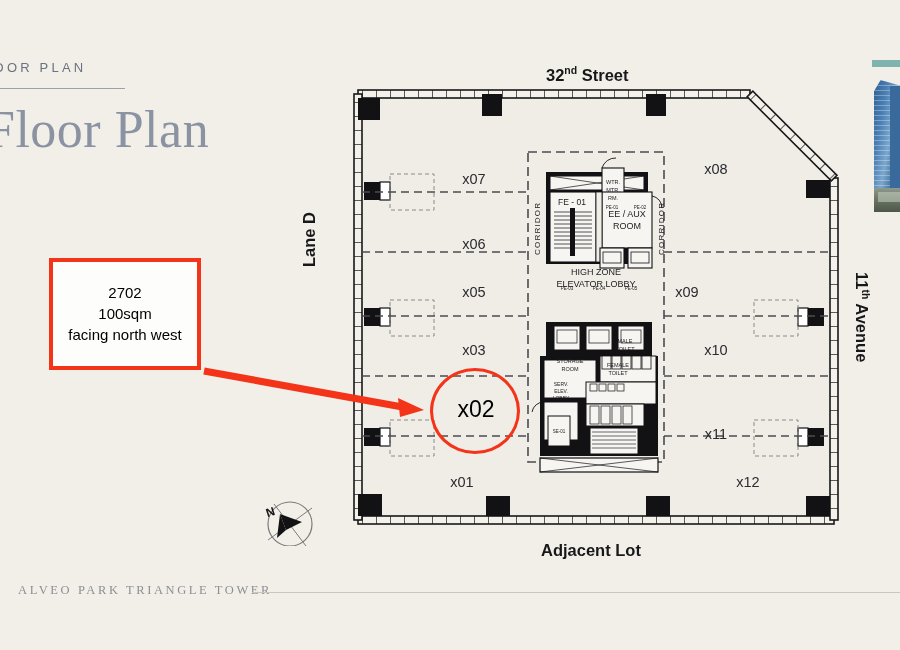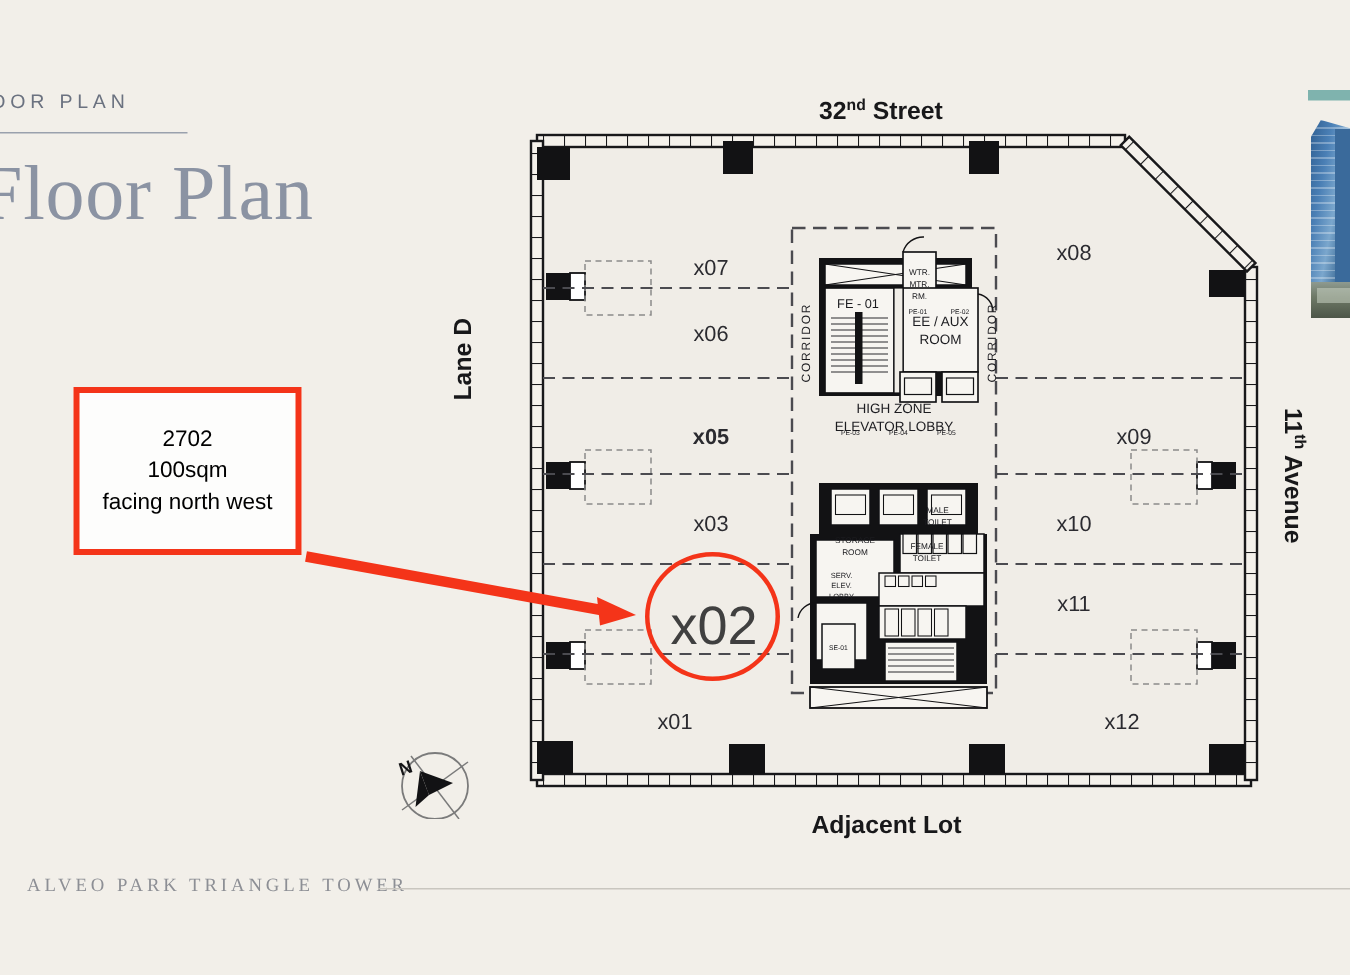--- a/index.html
+++ b/index.html
@@ -97,21 +97,21 @@
   #lbl-11th  {
     left: 872px; top: 272px; transform: rotate(90deg); transform-origin: left top;
     width: 110px; text-align: left;
   }
 
   .unit {
     position: absolute; font-size: 14.5px; color: #2b2b30;
     white-space: nowrap; text-align: center; transform: translateX(-50%);
   }
   .unit-hi {
-    position: absolute; font-size: 36px; color: #404040; font-weight: 400;
+    position: absolute; font-size: 23px; color: #000000; font-weight: 400;
     white-space: nowrap; transform: translateX(-50%);
   }
   .hi-circle {
     position: absolute; left: 430px; top: 368px;
     width: 90px; height: 86px; border: 3px solid #f43419; border-radius: 50%;
   }
 
   .core-txt {
     position: absolute; color: #1c1c20; white-space: nowrap;
     text-align: center; transform: translateX(-50%); line-height: 1.2;
@@ -318,29 +318,29 @@
 </svg>
 
 <div class="street" id="lbl-32nd"><span>32</span><sup>nd</sup> Street</div>
 <div class="street" id="lbl-adj">Adjacent Lot</div>
 <div class="street" id="lbl-laneD">Lane D</div>
 <div class="street" id="lbl-11th"><span>11</span><sup>th</sup><span> Avenue</span></div>
 
 <div class="compass-n">N</div>
 
 <div class="unit" style="left:474px; top:161px;margin-top:10px;">x07</div>
-<div class="unit" style="left:474px; top:215px;">x06</div>
-<div class="unit" style="left:474px; top:284px;font-weight:bold;">x05</div>
+<div class="unit" style="left:474px; top:236px;">x06</div>
+<div class="unit" style="left:474px; top:284px;">x05</div>
 <div class="unit" style="left:474px; top:342px;">x03</div>
-<div class="unit" style="left:450px; top:474px;">x01</div>
+<div class="unit" style="left:462px; top:474px;">x01</div>
 
 <div class="unit" style="left:716px; top:161px;">x08</div>
-<div class="unit" style="left:756px; top:284px;">x09</div>
+<div class="unit" style="left:687px; top:284px;">x09</div>
 <div class="unit" style="left:716px; top:342px;">x10</div>
-<div class="unit" style="left:716px; top:395px;">x11</div>
+<div class="unit" style="left:716px; top:426px;">x11</div>
 <div class="unit" style="left:716px; top:474px;margin-left:32px;">x12</div>
 
 <div class="hi-circle"></div>
 <div class="unit-hi" style="left:476px; top:396px;">x02</div>
 
 <div class="core-txt" style="left:572px; top:197px; font-size:8.5px;">FE - 01</div>
 
 <div class="core-txt" style="left:613px; top:179px; font-size:5.5px;">WTR.</div>
 <div class="core-txt" style="left:613px; top:187px; font-size:5.5px;">MTR.</div>
 <div class="core-txt" style="left:613px; top:195px; font-size:5.5px;">RM.</div>

